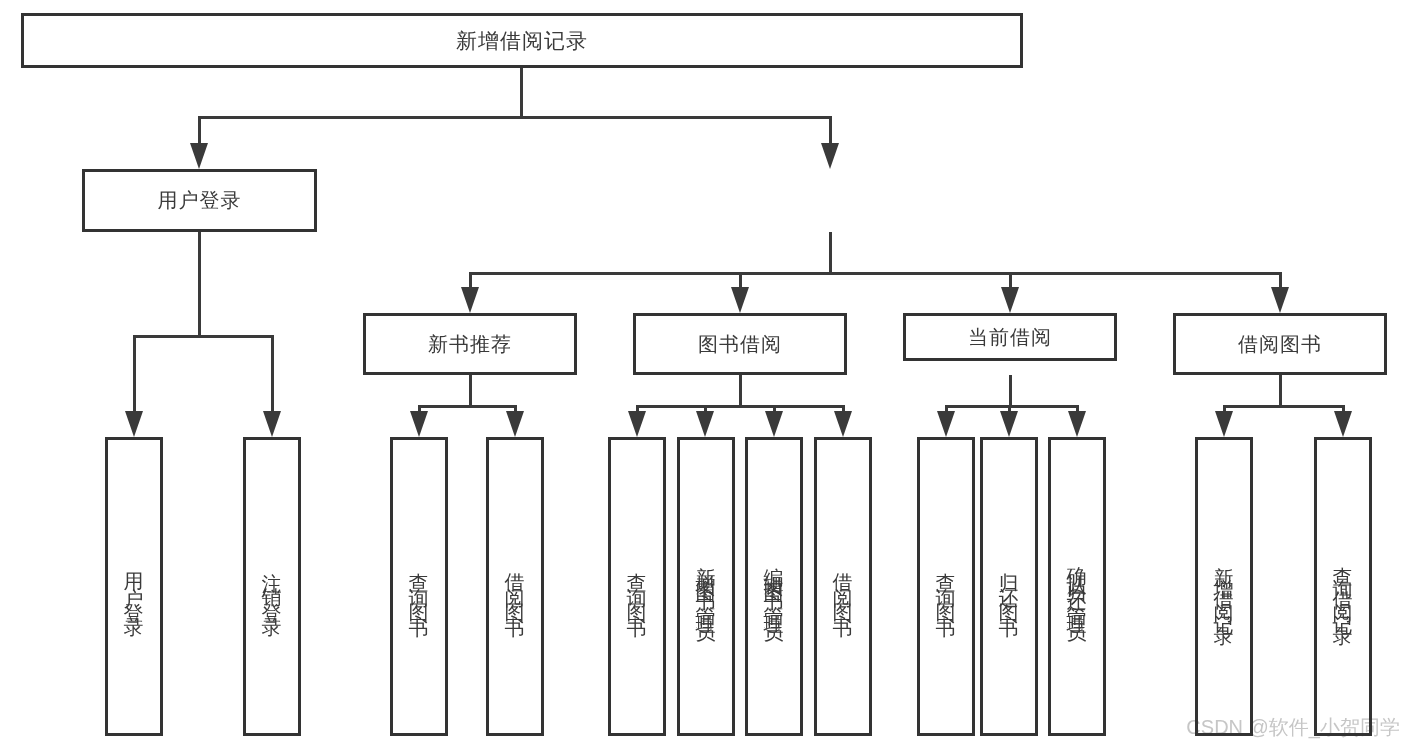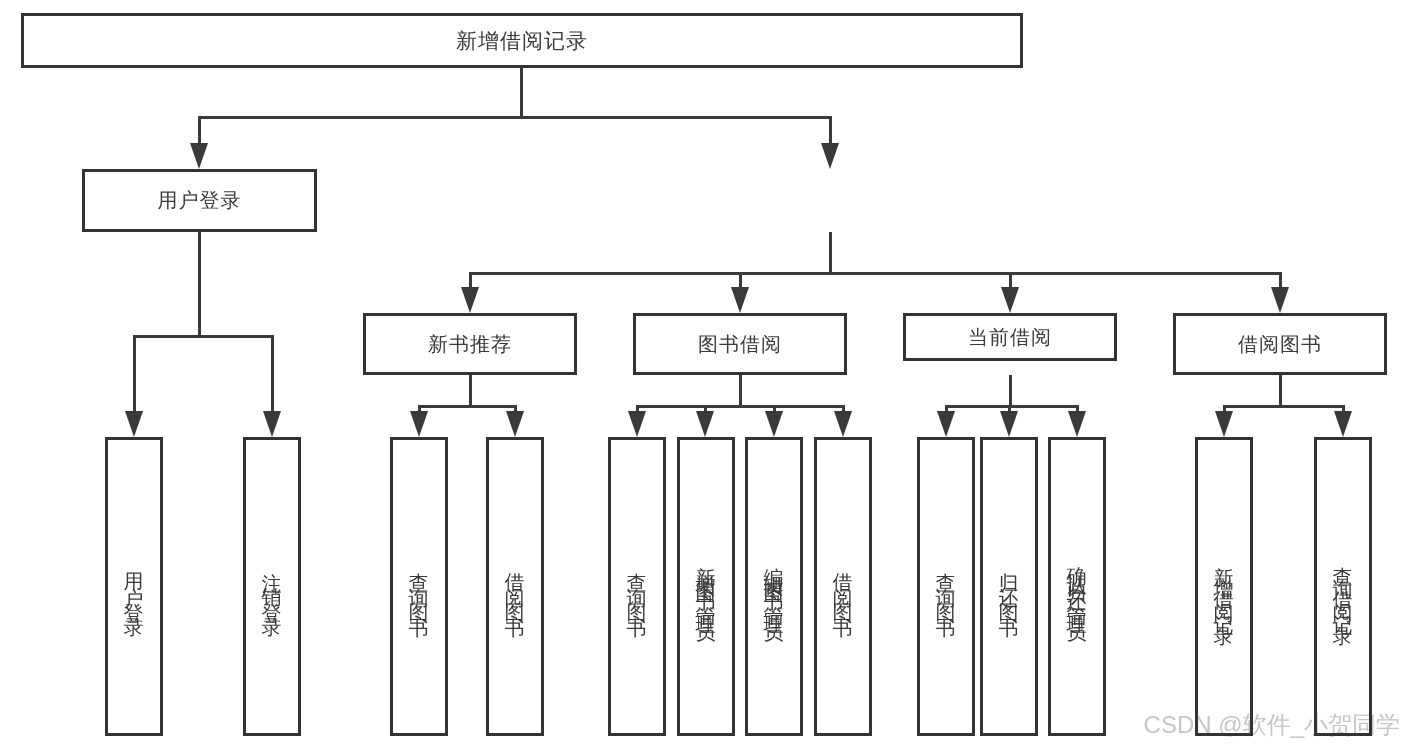--- a/index.html
+++ b/index.html
@@ -56,21 +56,21 @@
     height: 0;
     border-left: 9px solid transparent;
     border-right: 9px solid transparent;
     border-top: 26px solid #3a3a3a;
     z-index: 1;
   }
   .watermark {
     position: absolute;
     right: 5px;
     bottom: 6px;
-    font-size: 24px;
+    font-size: 20px;
     color: #c6c6c6;
     z-index: 1;
     white-space: nowrap;
   }
 </style>
 </head>
 <body>
 
 <div id="canvas">
 

